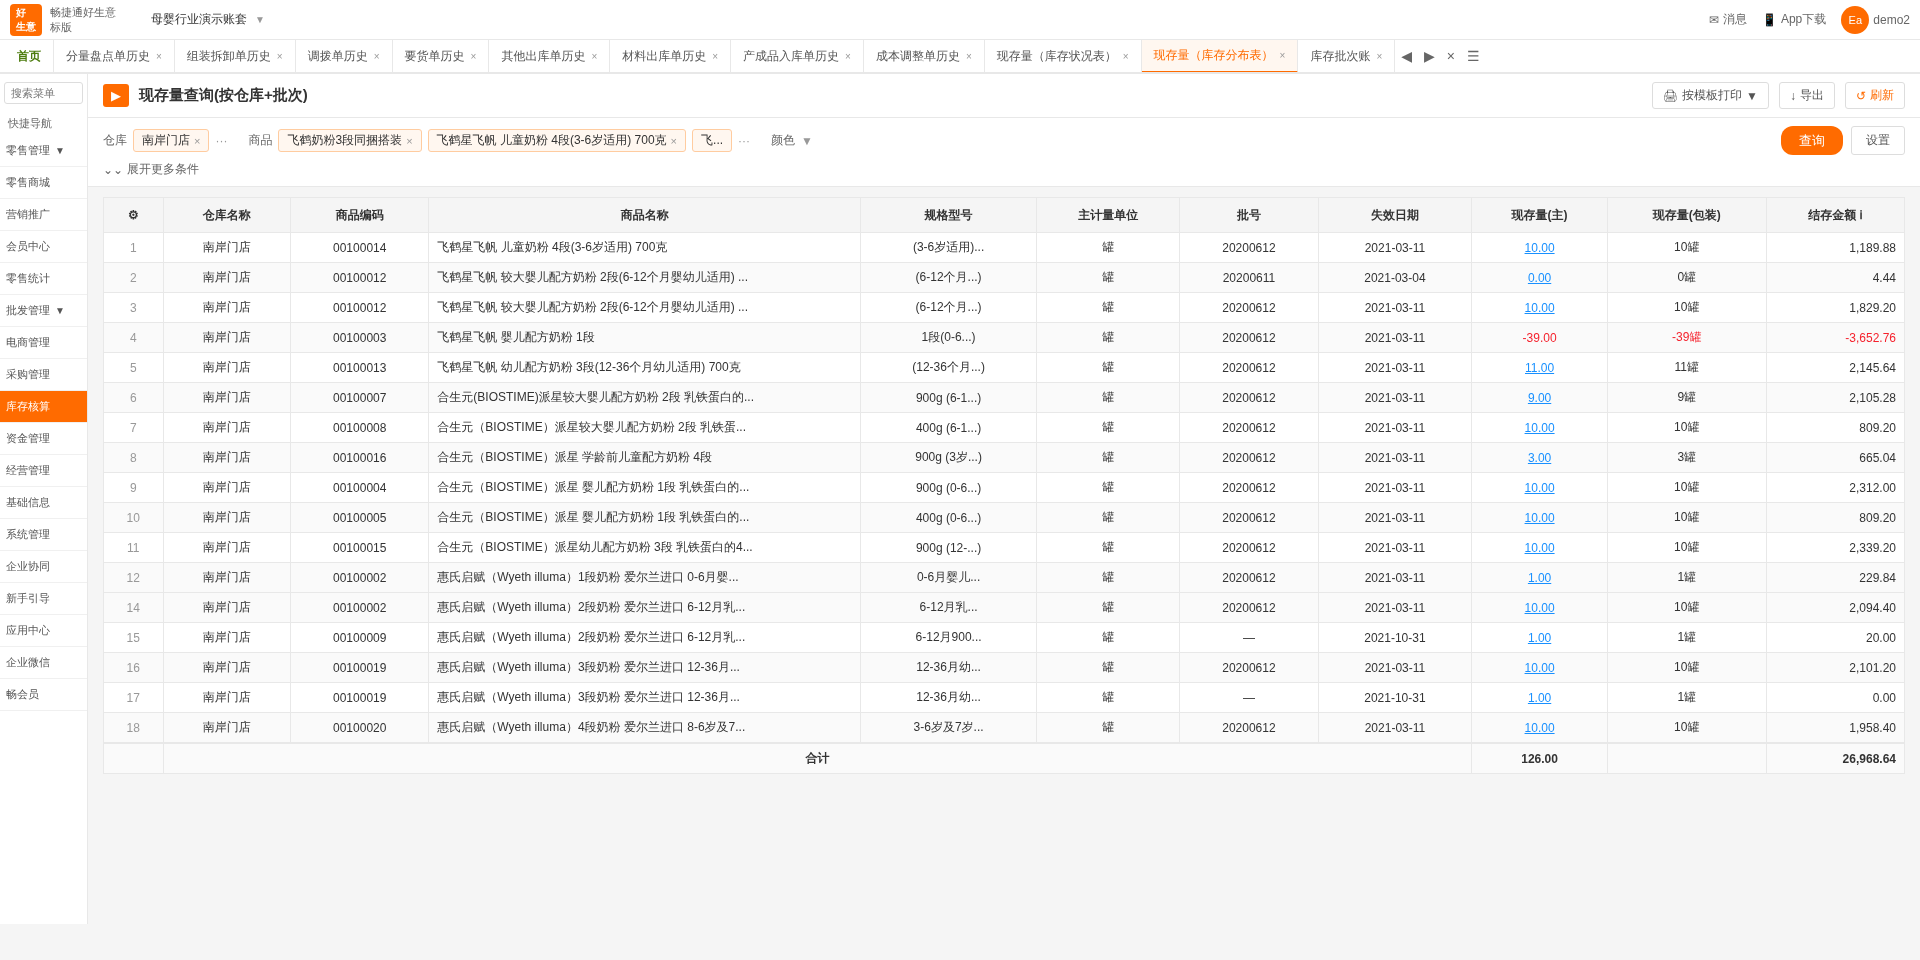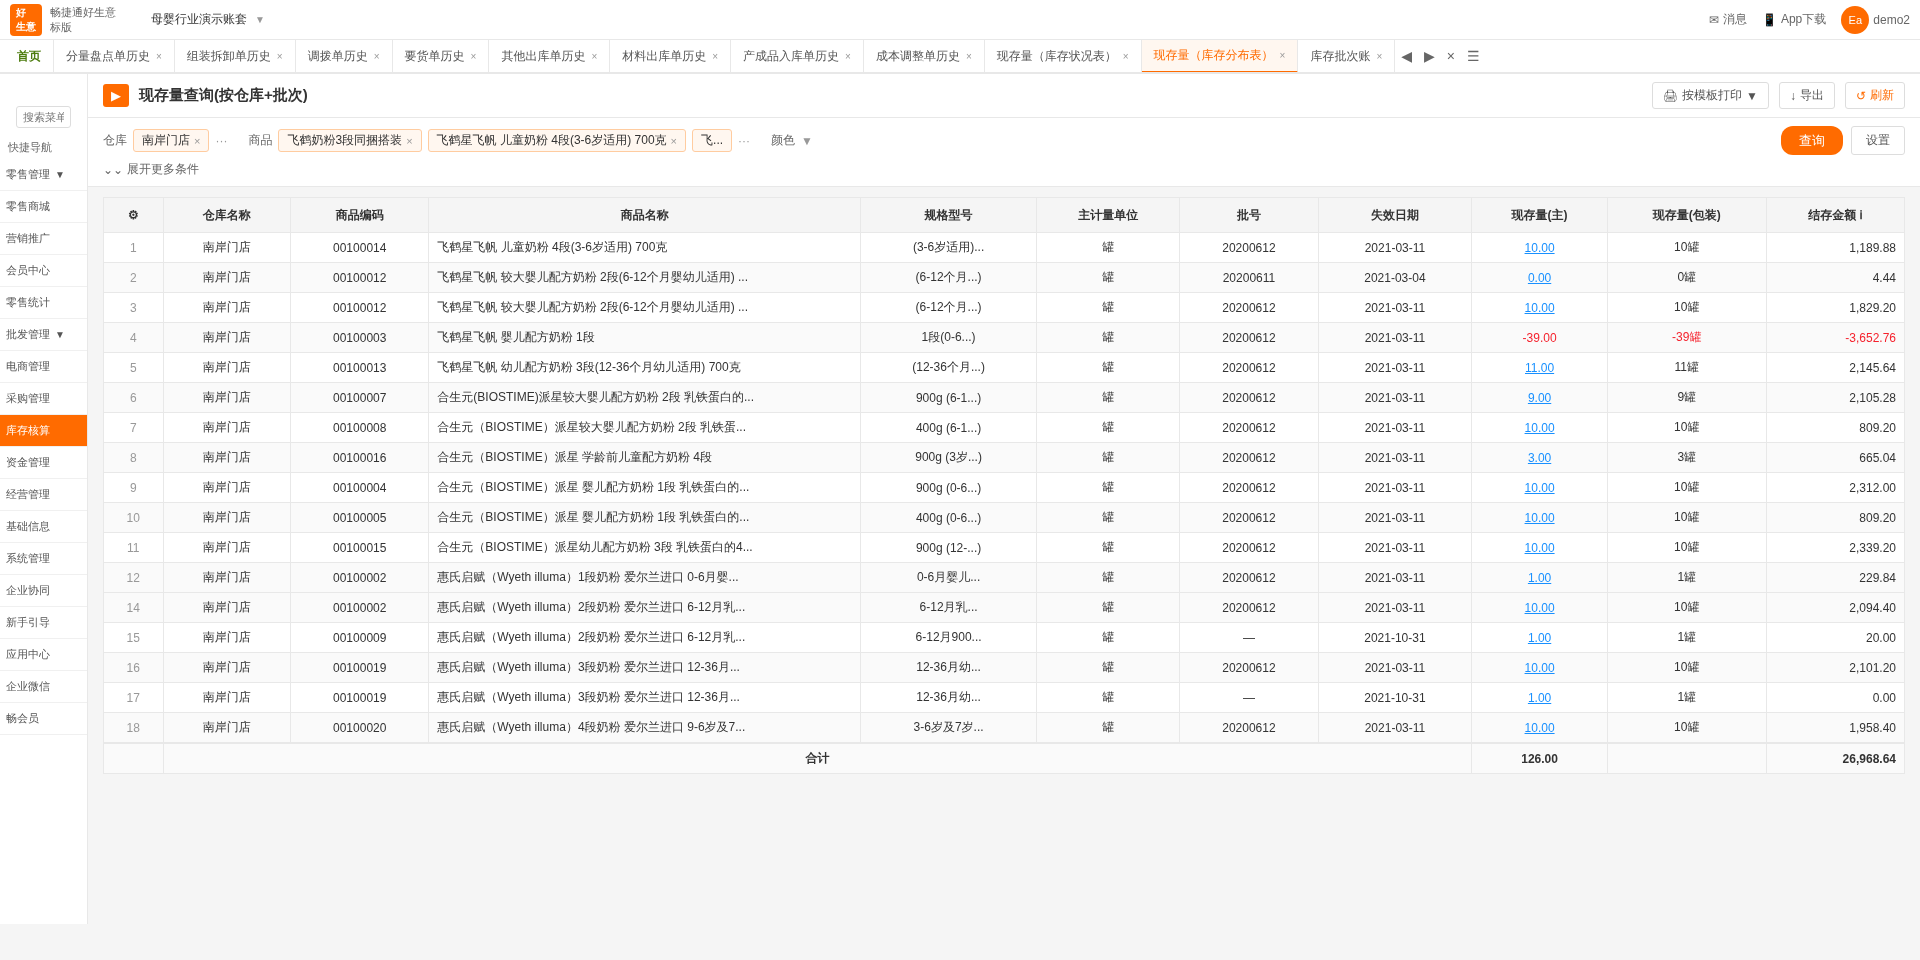--- a/index.html
+++ b/index.html
@@ -40,21 +40,21 @@
     .tab-nav-btn { padding: 0 6px; color: #666; cursor: pointer; font-size: 14px; }
 
     
     .main-layout { display: flex; height: calc(960px - 40px - 36px - 34px); }
 
     
     .sidebar {
       width: 88px; background: #fff; border-right: 1px solid #e8e8e8;
       display: flex; flex-direction: column; flex-shrink: 0;
     }
-    .sidebar-search { padding: 8px 16px; margin-top: 24px; }
+    .sidebar-search { padding: 8px 4px; }
     .sidebar-search input { width: 100%; padding: 4px 6px; border: 1px solid #ddd; border-radius: 3px; font-size: 11px; }
     .sidebar-nav-label { padding: 4px 8px; font-size: 11px; color: #666; cursor: pointer; }
     .sidebar-item {
       padding: 8px 6px; cursor: pointer; font-size: 11px; color: #555;
       border-bottom: 1px solid #f0f0f0;
     }
     .sidebar-item.active { background: #ff6b00; color: white; }
     .sidebar-item .arrow { font-size: 10px; margin-left: 2px; }
 
     
@@ -506,21 +506,21 @@
     <td class="text-center">—</td>
     <td class="text-center">2021-10-31</td>
     <td class="text-center text-link">1.00</td>
     <td class="text-center ">1罐</td>
     <td class="text-right ">0.00</td>
   </tr>
             <tr style="background: rgb(250, 250, 250);">
     <td class="row-num">18</td>
     <td class="text-center">南岸门店</td>
     <td class="text-center">00100020</td>
-    <td style="max-width:220px;overflow:hidden;text-overflow:ellipsis;white-space:nowrap;" title="惠氏启赋（Wyeth illuma）4段奶粉 爱尔兰进口 3-6岁及7...">惠氏启赋（Wyeth illuma）4段奶粉 爱尔兰进口 9-6岁及7...</td>
+    <td style="max-width:220px;overflow:hidden;text-overflow:ellipsis;white-space:nowrap;" title="惠氏启赋（Wyeth illuma）4段奶粉 爱尔兰进口 3-6岁及7...">惠氏启赋（Wyeth illuma）4段奶粉 爱尔兰进口 8-6岁及7...</td>
     <td class="text-center">3-6岁及7岁...</td>
     <td class="text-center">罐</td>
     <td class="text-center">20200612</td>
     <td class="text-center">2021-03-11</td>
     <td class="text-center text-link">10.00</td>
     <td class="text-center ">10罐</td>
     <td class="text-right ">1,958.40</td>
   </tr>
             <tr class="footer-row">
   <td></td>

